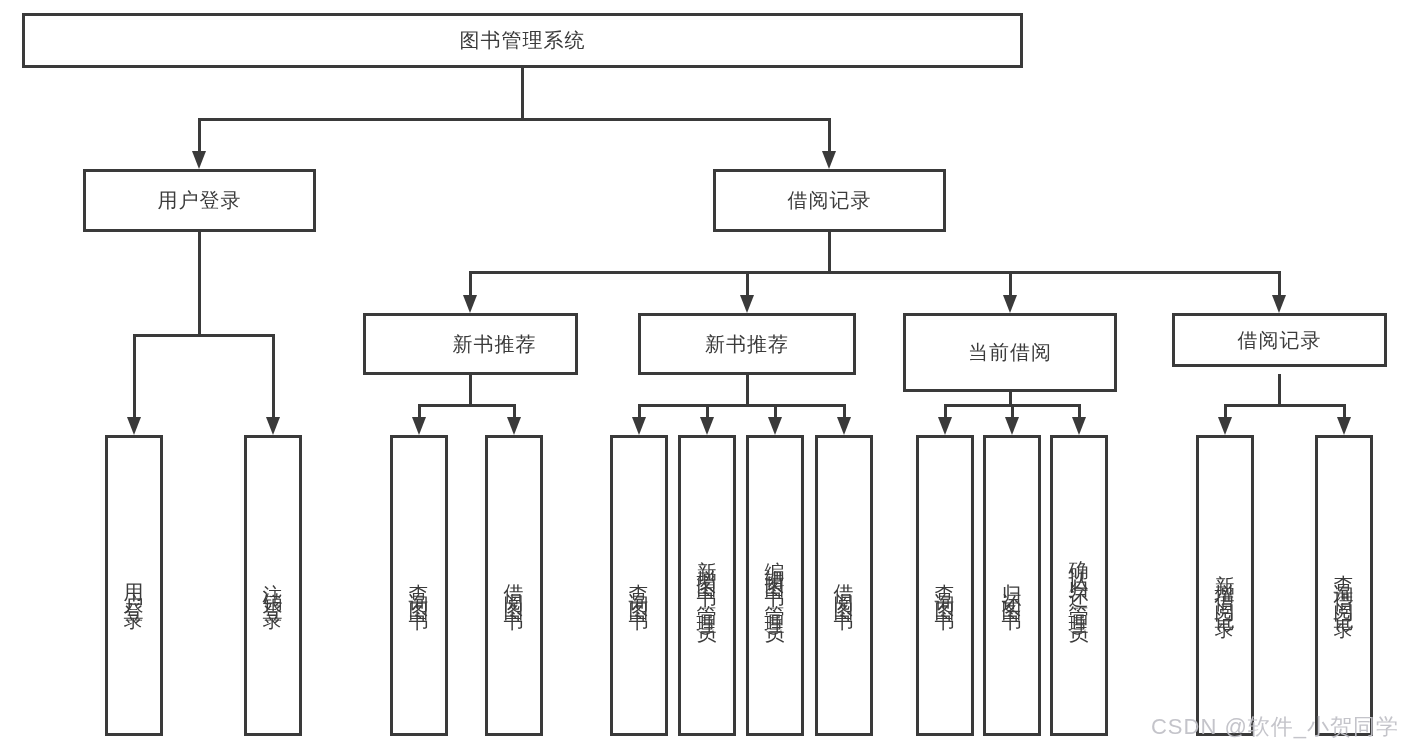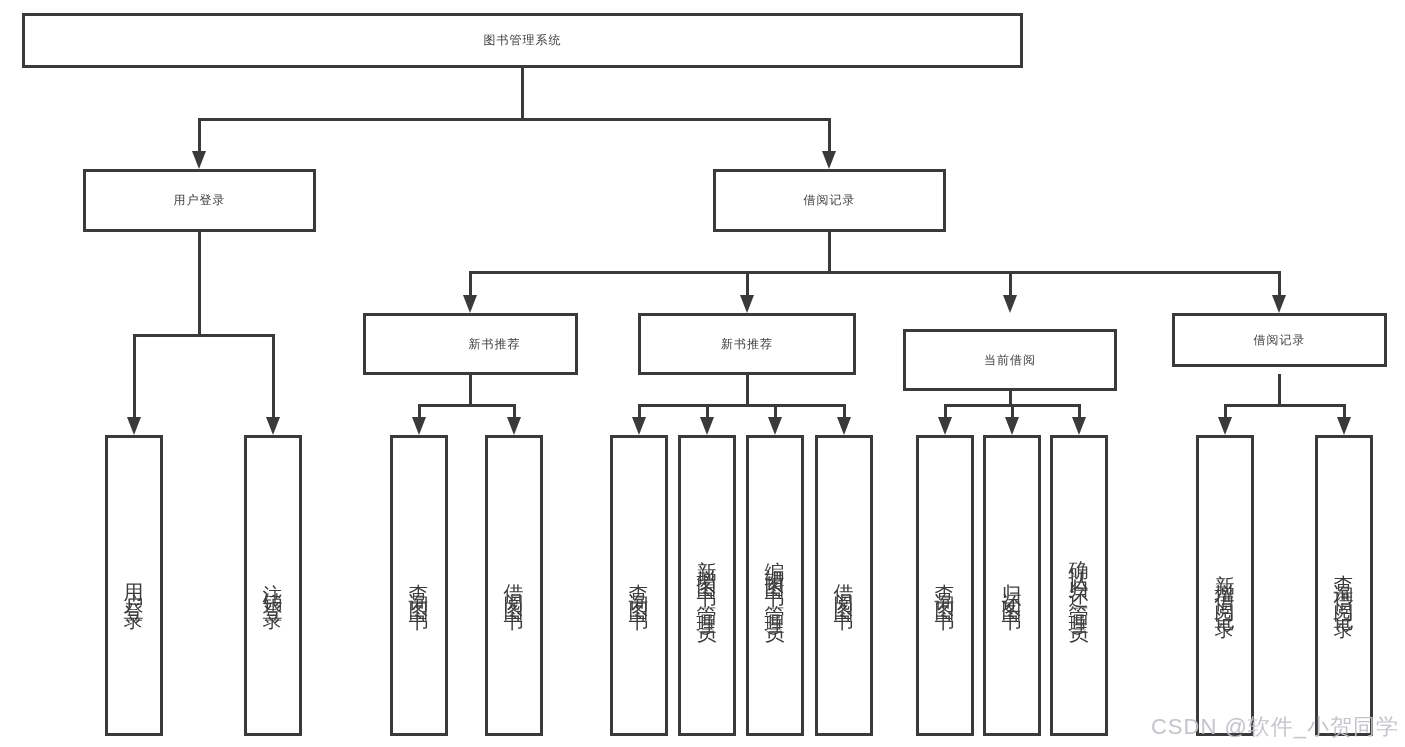--- a/index.html
+++ b/index.html
@@ -3,21 +3,21 @@
 <meta charset="utf-8">
 <style>
   html,body{margin:0;padding:0;background:#ffffff;}
   #stage{
     position:relative;width:1405px;height:747px;background:#ffffff;overflow:hidden;
     font-family:"Liberation Sans","DejaVu Sans",sans-serif;color:#3b3b3b;
   }
   .hbox{
     position:absolute;box-sizing:border-box;background:#ffffff;
     border:3px solid #3a3a3a;display:flex;align-items:center;justify-content:center;
-    font-size:12px;letter-spacing:1px;z-index:2;
+    font-size:20px;letter-spacing:1px;z-index:2;
   }
   .leaf{
     position:absolute;box-sizing:border-box;background:#ffffff;
     border:3px solid #3a3a3a;display:flex;align-items:center;justify-content:center;
     top:435px;width:58px;height:301px;z-index:2;
   }
   .leaf .vtext{
     writing-mode:vertical-rl;font-size:20px;letter-spacing:9px;line-height:1;
     white-space:nowrap;
   }
@@ -48,21 +48,21 @@
   <div class="hbox" style="left:713px;top:169px;width:233px;height:63px;">
     <span>借阅记录</span>
   </div>
 
   <div class="hbox" style="left:363px;top:313px;width:215px;height:62px;padding-left:48px;">
     <span>新书推荐</span>
   </div>
   <div class="hbox" style="left:638px;top:313px;width:218px;height:62px;">
     <span>新书推荐</span>
   </div>
-  <div class="hbox" style="left:903px;top:313px;width:214px;height:62px;margin-top:16px;">
+  <div class="hbox" style="left:903px;top:313px;width:214px;height:79px;">
     <span>当前借阅</span>
   </div>
   <div class="hbox" style="left:1172px;top:313px;width:215px;height:54px;">
     <span>借阅记录</span>
   </div>
 
   <div class="leaf" style="left:105px;">
     <span class="vtext">用户登录</span>
   </div>
   <div class="leaf" style="left:244px;">

